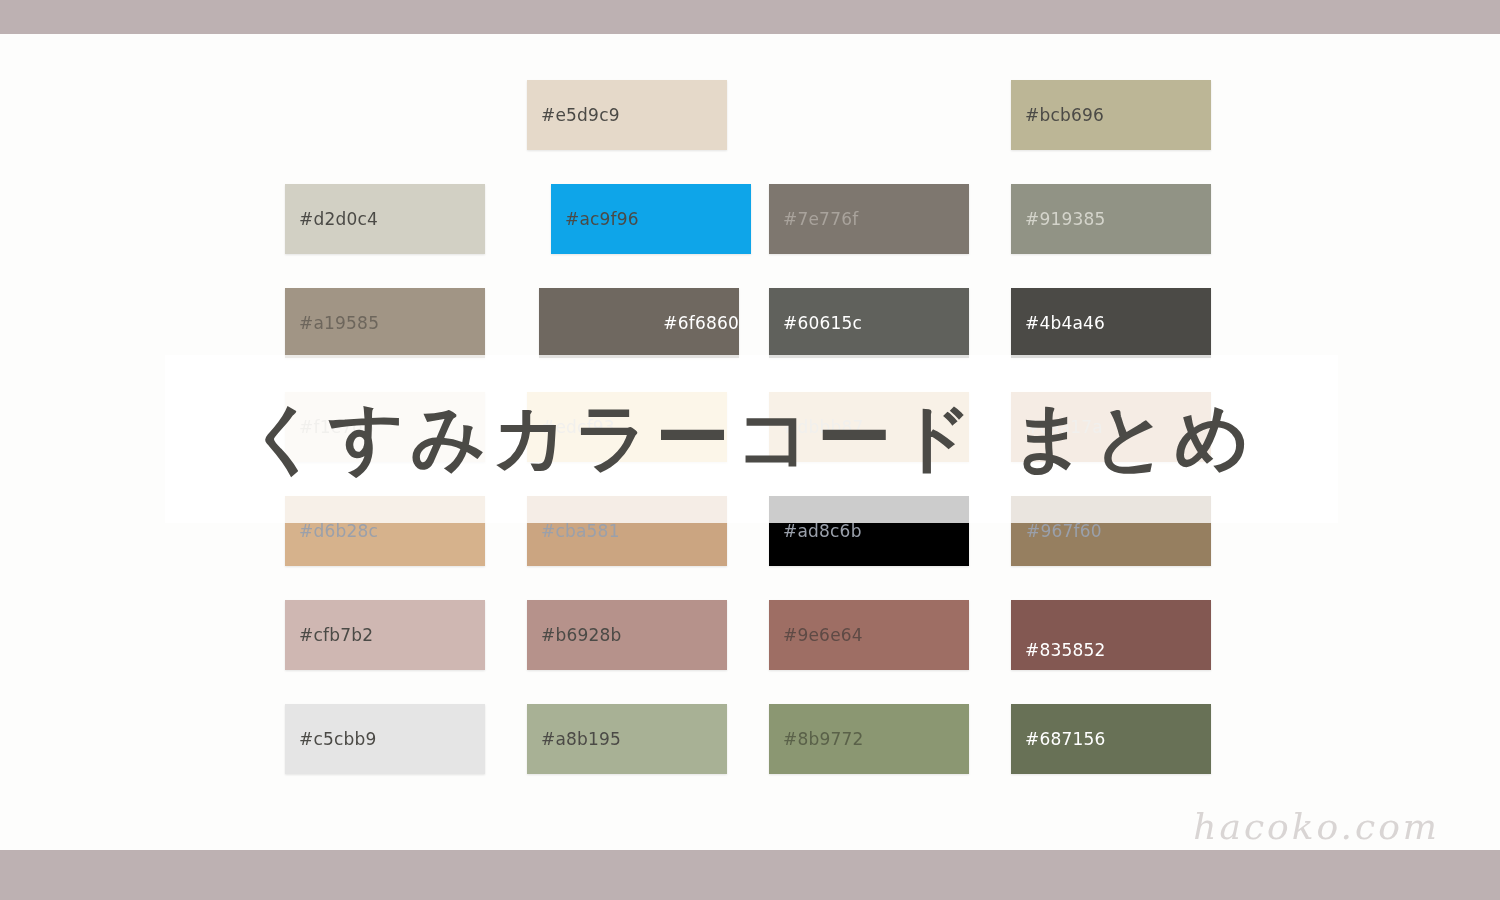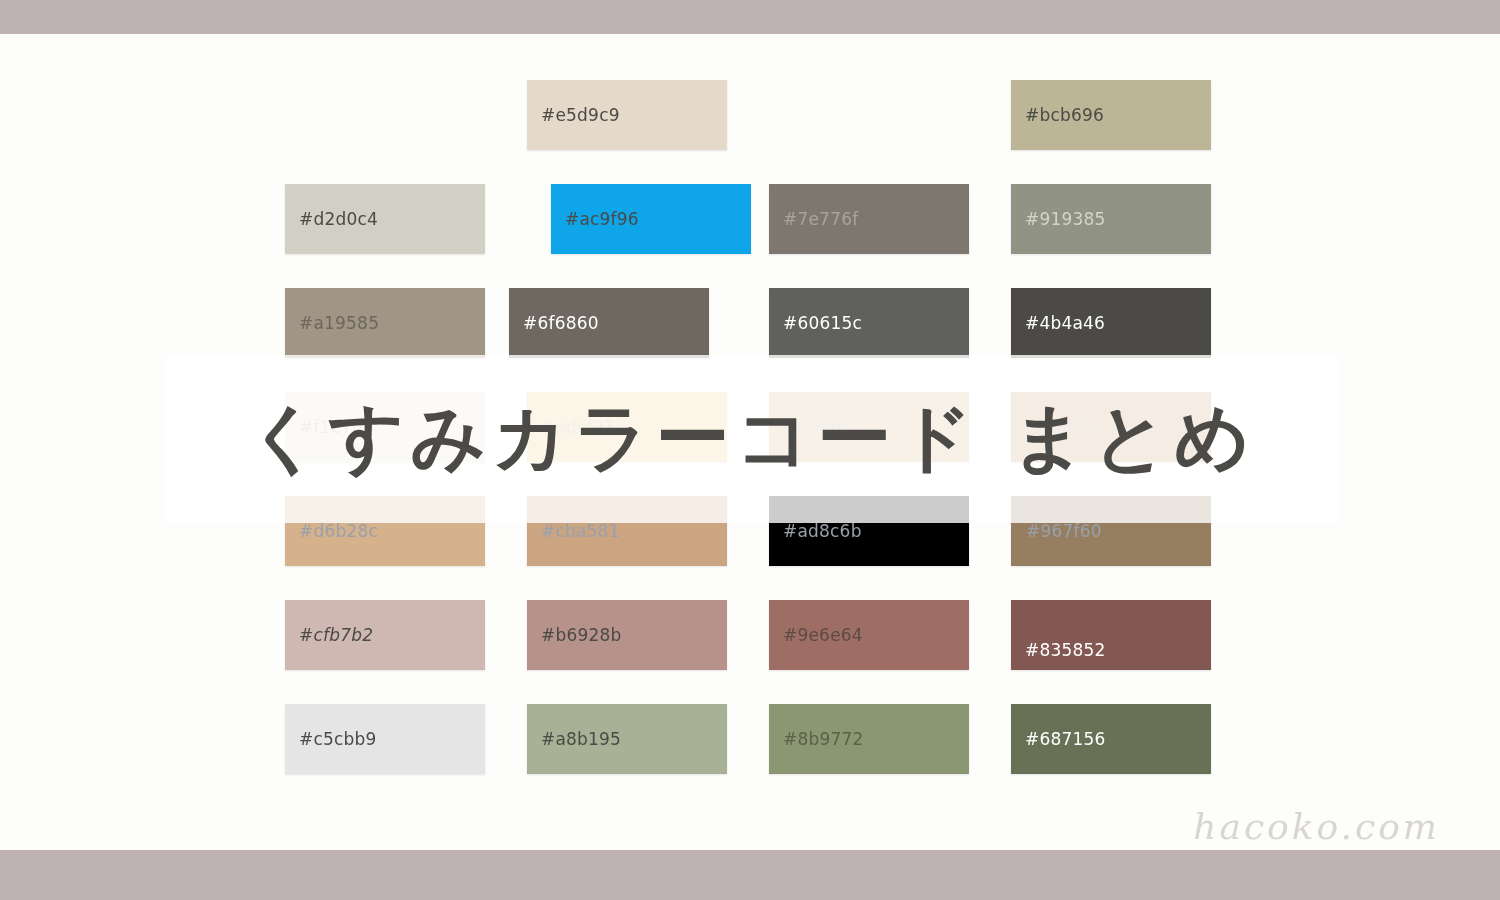--- a/index.html
+++ b/index.html
@@ -133,21 +133,21 @@
       </div>
       <div class="swatch" style="left: 484px; top: 104px; width: 200px; height: 70px; background: rgb(126, 119, 111);">
         <span class="hex" style="color: rgb(169, 163, 156);">#7e776f</span>
       </div>
       <div class="swatch" style="left: 726px; top: 104px; width: 200px; height: 70px; background: rgb(145, 147, 133);">
         <span class="hex" style="color: rgb(212, 212, 203);">#919385</span>
       </div>
       <div class="swatch" style="left: 0px; top: 208px; width: 200px; height: 70px; background: rgb(161, 149, 133);">
         <span class="hex" style="color: rgb(109, 102, 92);">#a19585</span>
       </div>
-      <div class="swatch" style="left: 224px; top: 208px; width: 200px; height: 70px; background: rgb(111, 104, 96);">
+      <div class="swatch" style="left: 254px; top: 208px; width: 200px; height: 70px; background: rgb(111, 104, 96); justify-content: flex-end;">
         <span class="hex" style="color: rgb(255, 255, 255);">#6f6860</span>
       </div>
       <div class="swatch" style="left: 484px; top: 208px; width: 200px; height: 70px; background: rgb(96, 97, 92);">
         <span class="hex" style="color: rgb(255, 255, 255);">#60615c</span>
       </div>
       <div class="swatch" style="left: 726px; top: 208px; width: 200px; height: 70px; background: rgb(75, 74, 70);">
         <span class="hex" style="color: rgb(255, 255, 255);">#4b4a46</span>
       </div>
       <div class="swatch" style="left: 0px; top: 312px; width: 200px; height: 70px; background: rgb(241, 231, 216);">
         <span class="hex" style="color: rgb(185, 178, 166);">#f1e7d8</span>
@@ -166,21 +166,21 @@
       </div>
       <div class="swatch" style="left: 242px; top: 416px; width: 200px; height: 70px; background: rgb(203, 165, 129);">
         <span class="hex" style="color: rgb(154, 160, 171);">#cba581</span>
       </div>
       <div class="swatch" style="left: 484px; top: 416px; width: 200px; height: 70px; background: #000000;">
         <span class="hex" style="color: rgb(154, 160, 171);">#ad8c6b</span>
       </div>
       <div class="swatch" style="left: 726px; top: 416px; width: 200px; height: 70px; background: rgb(150, 127, 96); padding-left: 15px;">
         <span class="hex" style="color: rgb(154, 160, 171);">#967f60</span>
       </div>
-      <div class="swatch" style="left: 0px; top: 520px; width: 200px; height: 70px; background: rgb(207, 183, 178); font-style: italic;">
+      <div class="swatch" style="left: 0px; top: 520px; width: 200px; height: 70px; background: rgb(207, 183, 178);">
         <span class="hex" style="color: rgb(75, 74, 70);">#cfb7b2</span>
       </div>
       <div class="swatch" style="left: 242px; top: 520px; width: 200px; height: 70px; background: rgb(182, 146, 139);">
         <span class="hex" style="color: rgb(75, 74, 70);">#b6928b</span>
       </div>
       <div class="swatch" style="left: 484px; top: 520px; width: 200px; height: 70px; background: rgb(158, 110, 100);">
         <span class="hex" style="color: rgb(94, 74, 69);">#9e6e64</span>
       </div>
       <div class="swatch" style="left: 726px; top: 520px; width: 200px; height: 70px; background: rgb(131, 88, 82);">
         <span class="hex" style="color: rgb(255, 255, 255); margin-top: 30px;">#835852</span>

